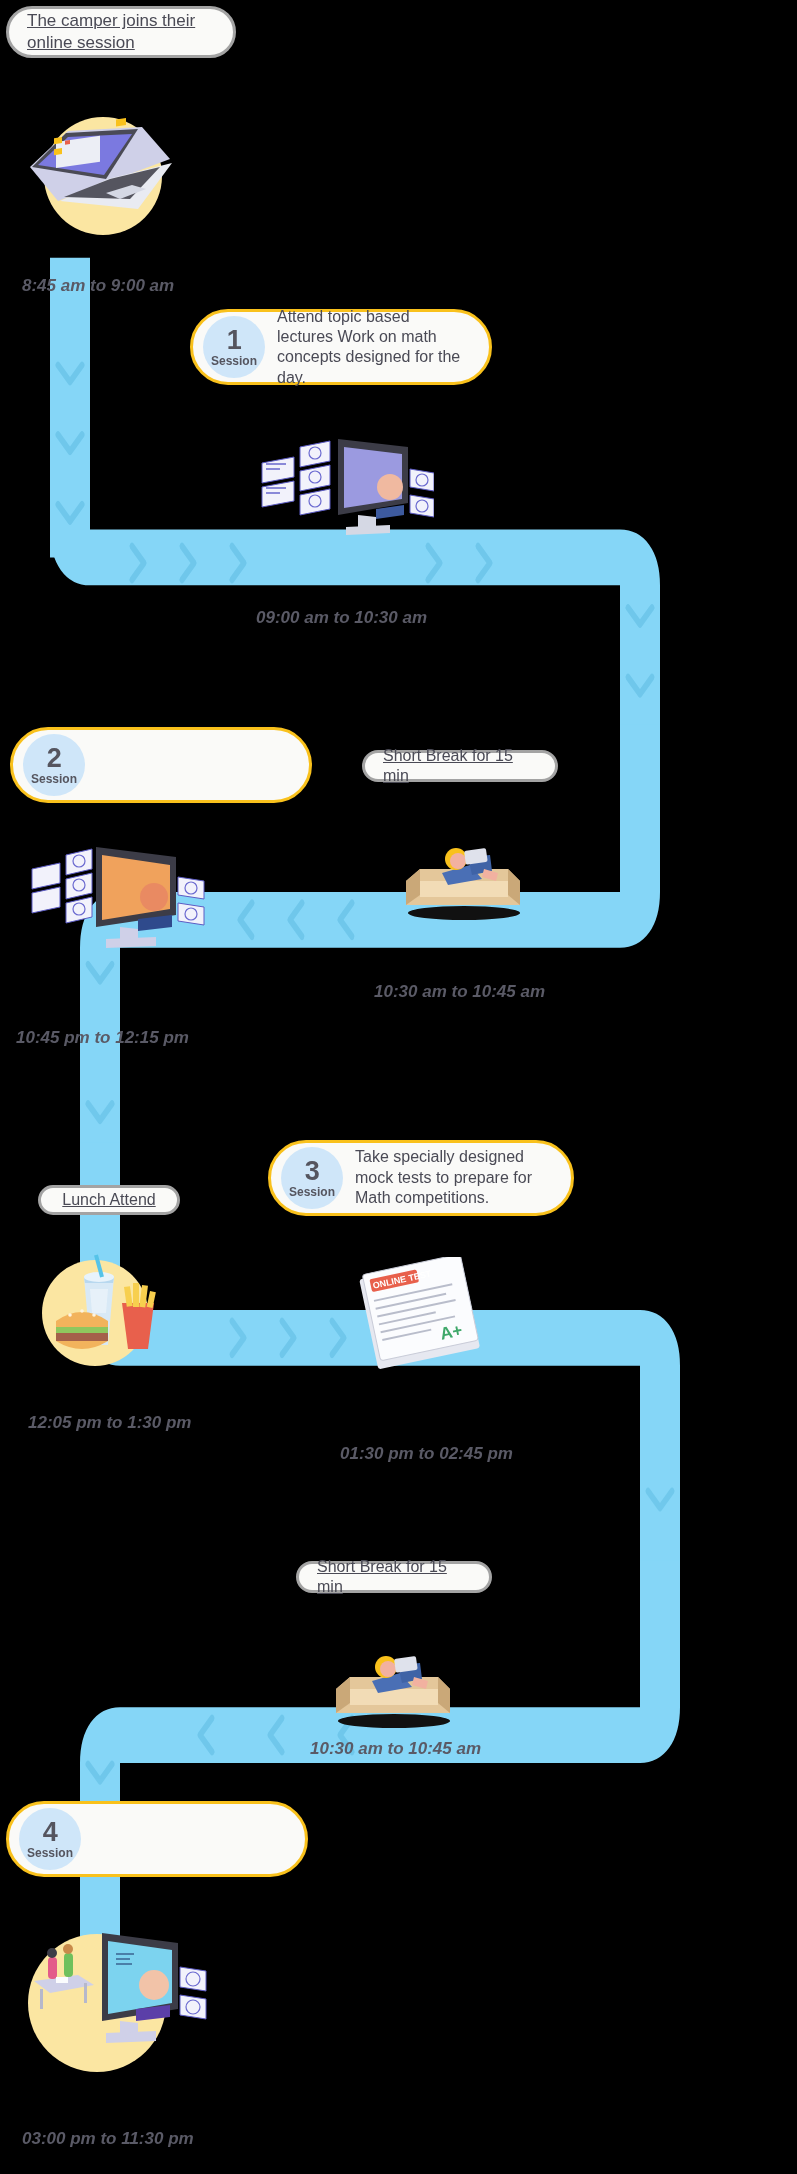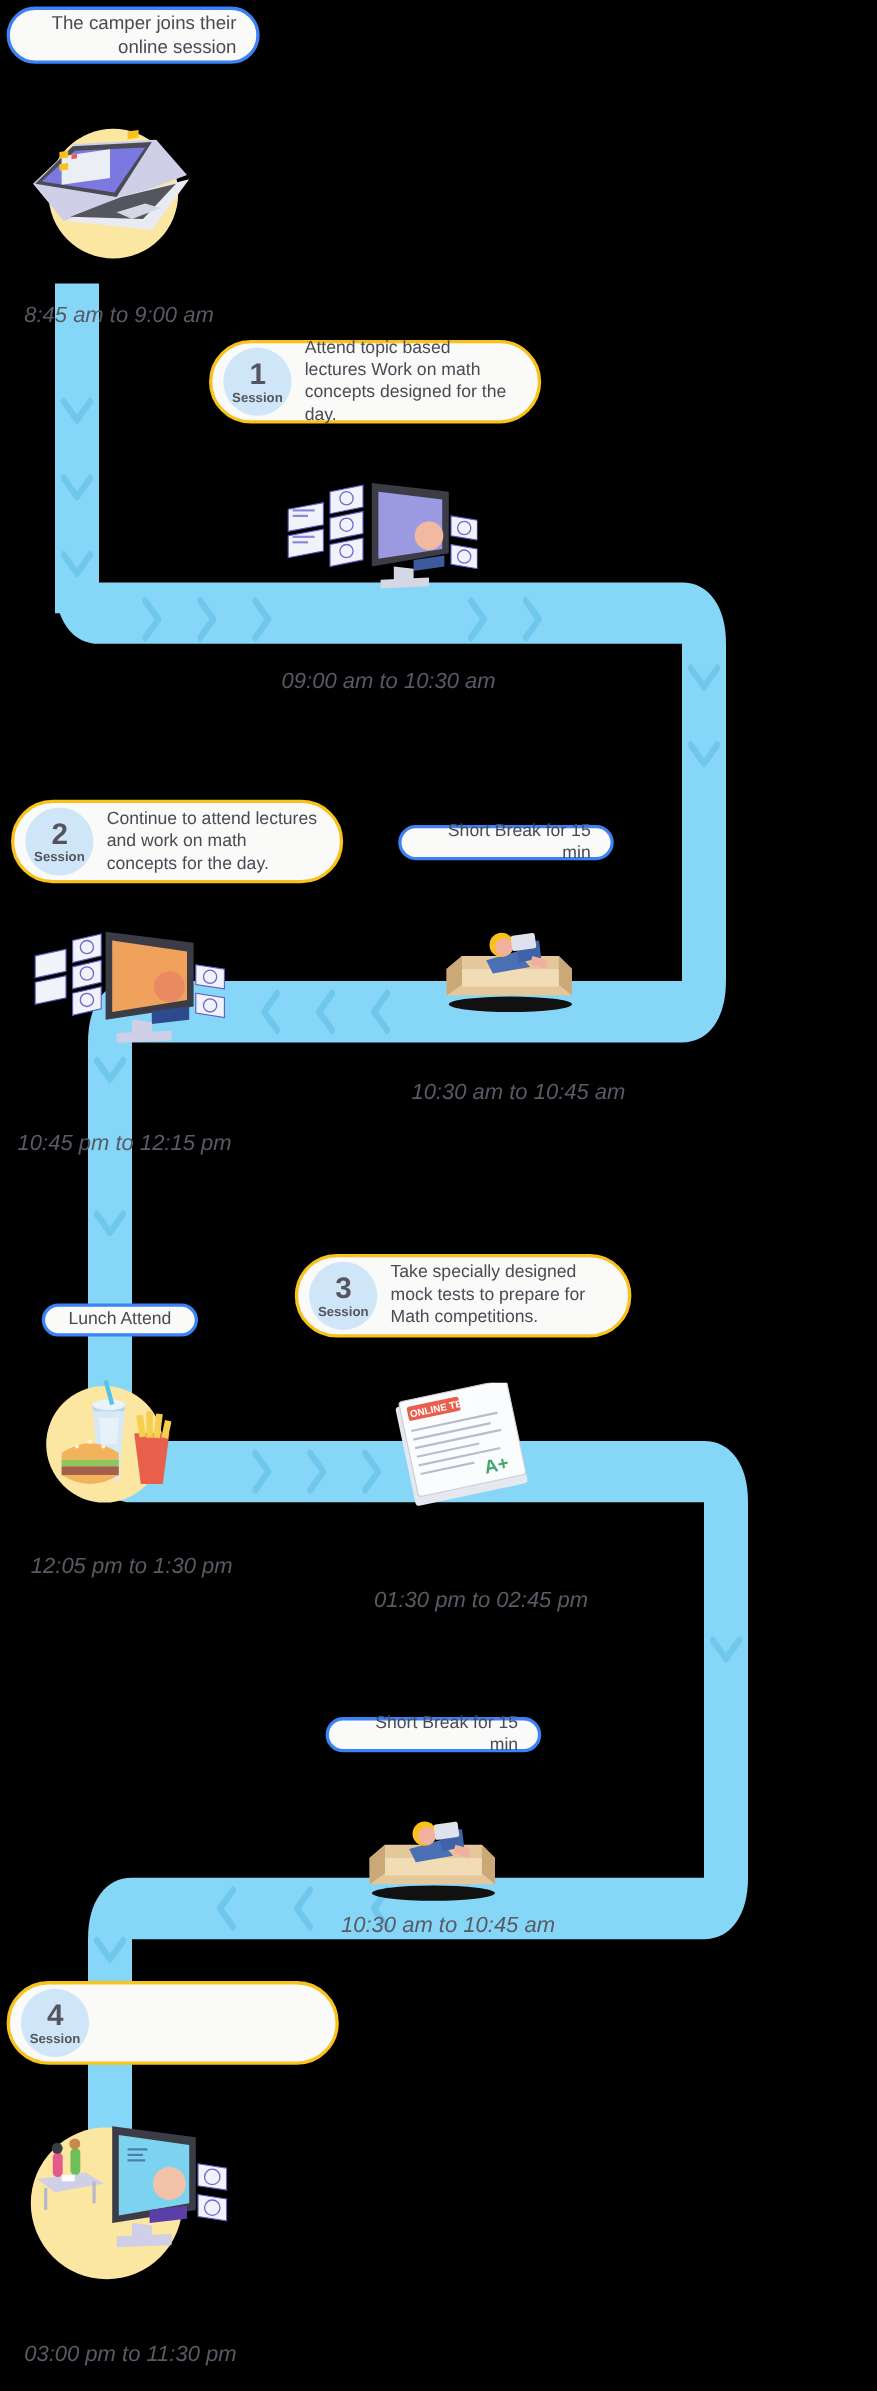--- a/index.html
+++ b/index.html
@@ -15,31 +15,32 @@
     overflow: hidden;
   }
 
   
   .path-svg { position: absolute; left: 0; top: 0; width: 797px; height: 2174px; }
 
   
   .pill {
     position: absolute;
     background: #fafaf8;
-    border: 3px solid #3b82f6;
+    border: 3px solid #a3a3a3;
     border-radius: 40px;
     color: #4a4a55;
     display: flex;
     align-items: center;
     justify-content: center;
-    text-align: right;
+    text-align: left;
     padding: 8px 18px;
     line-height: 1.25;
     font-size: 17px;
     z-index: 30;
+    text-decoration: underline;
   }
 
   
   .session-card {
     position: absolute;
     background: #fafaf8;
     border: 3px solid #f9c11c;
     border-radius: 46px;
     display: flex;
     align-items: center;
@@ -64,22 +65,22 @@
   .session-text {
     font-size: 16px;
     color: #4a4a55;
     line-height: 1.27;
   }
 
   
   .time {
     position: absolute;
     font-style: italic;
-    font-weight: 400;
-    font-size: 20px;
+    font-weight: 700;
+    font-size: 17px;
     color: #5a5a66;
     white-space: nowrap;
     z-index: 25;
   }
 
   
   .illus { position: absolute; z-index: 20; }
   .disc {
     position: absolute;
     border-radius: 50%;
@@ -213,21 +214,20 @@
       <path d="M86 44 L100 48 L98 56 L84 52 Z" fill="#f2b1a0"></path>
     </g>
   </svg>
   <div class="time" style="left: 374px; top: 982.481px;">10:30 am to 10:45 am</div>
 
   <div class="session-card" style="left: 10px; top: 727.454px; width: 302px; height: 76px;">
     <div class="session-badge">
       <span class="session-num">2</span>
       <span class="session-word">Session</span>
     </div>
-    <div class="session-text">Continue to attend lectures and work on math concepts for the day.</div>
   </div>
 
   <svg class="illus" style="left: 30px; top: 838.941px;" width="176" height="112" viewBox="0 0 176 112">
     <g>
       <path d="M66 8 L146 18 L146 76 L66 88 Z" fill="#3c3c47"></path>
       <path d="M72 16 L140 26 L140 70 L72 81 Z" fill="#f0a25c"></path>
       <circle cx="124" cy="58" r="14" fill="#e98a62"></circle>
       <path d="M108 80 L142 76 L142 88 L108 92 Z" fill="#2f4a8c"></path>
       <path d="M90 88 L108 90 L108 100 L90 100 Z" fill="#cfd0e8"></path>
       <path d="M76 100 L126 98 L126 107 L76 109 Z" fill="#cfd0e8"></path>

